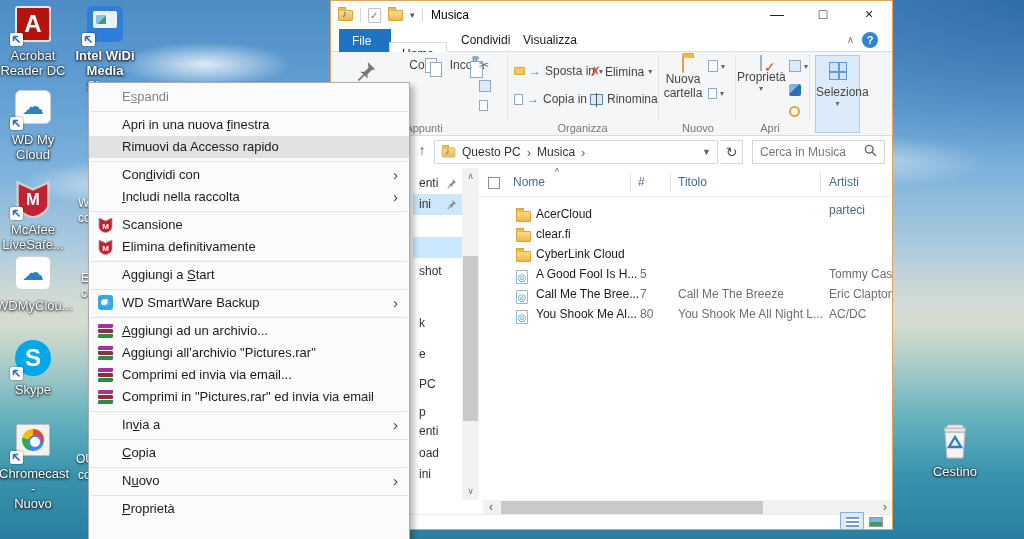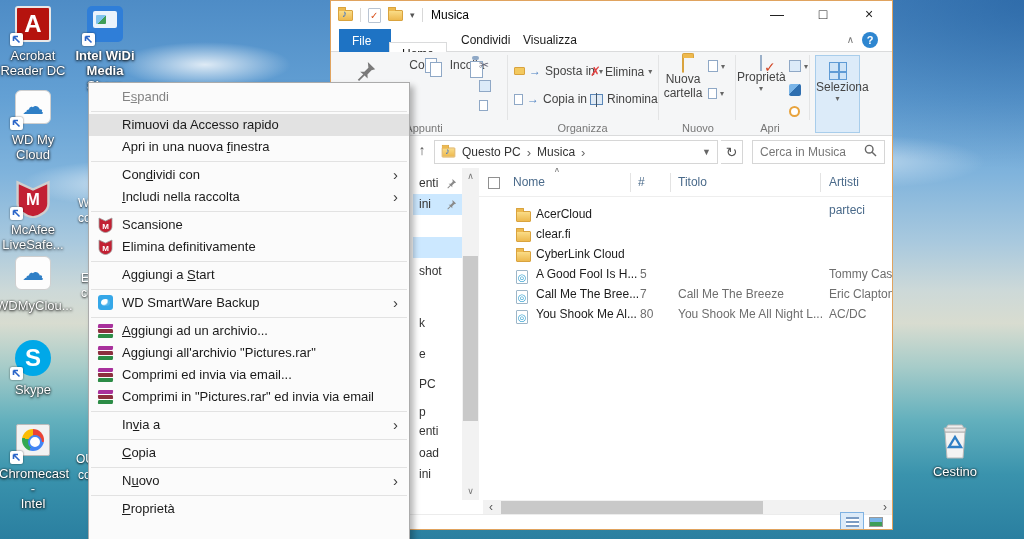--- a/index.html
+++ b/index.html
@@ -246,21 +246,21 @@
           <div class="ic-chrome">
             <span class="cc-circle"></span>
           </div>
           <span class="shortcut">
             <svg width="9" height="9" viewBox="0 0 9 9">
               <path d="M1.5 1.5 L1.5 6 M1.5 1.5 L6 1.5 M1.5 1.5 L7.5 7.5" stroke="#2a64c8" stroke-width="1.6" fill="none"></path>
             </svg>
           </span>
         </div>
         <div class="lbl">Chromecast -
-Intel</div>
+Nuovo</div>
       </div>
       <div class="dicon" style="left: 921px; top: 422px; width: 68px;">
         <div class="img"><svg class="ic-trash" width="34" height="38" viewBox="0 0 34 38">
             <path d="M7 10 L27 10 L25 36 L9 36 Z" fill="#f3f3f3" stroke="#b9b9b9"></path>
             <path d="M6 6 L28 6 L27 10 L7 10 Z" fill="#e6e6e6" stroke="#b0b0b0"></path>
             <path d="M10 3 L24 3 L26 6 L8 6 Z" fill="#efefef" stroke="#b9b9b9"></path>
             <polygon points="17,15 23,25 11,25" fill="none" stroke="#2f7fc6" stroke-width="2.4"></polygon>
           </svg></div>
         <div class="lbl">Cestino</div>
       </div>
@@ -378,21 +378,21 @@
       <div class="rsmall" style="left:458px;top:32px">
         <span class="pencil"></span>
       </div>
       <div class="rsmall" style="left:458px;top:54px">
         <span class="clk"></span>
       </div>
       <div class="rsep" style="left:478px"></div>
 
       <div class="selbox">
         <div style="margin-top:6px" class="selgrid"></div>
-        <div class="rtxt" style="">Seleziona</div>
+        <div class="rtxt" style="margin-top:5px">Seleziona</div>
         <div class="dropcaret">▾</div>
       </div>
 
       <div class="glabel" style="left:63px;width:60px">Appunti</div>
       <div class="glabel" style="left:176px;width:151px">Organizza</div>
       <div class="glabel" style="left:330px;width:74px">Nuovo</div>
       <div class="glabel" style="left:406px;width:66px">Apri</div>
     </div>
 
     <div class="addr">
@@ -533,22 +533,22 @@
         </span>
       <span class="viewbtn" style="right:4px">
           <span class="vthumbi"></span>
         </span>
     </div>
   </div>
 
   <div class="cmenu" id="cmenu">
       <div class="mi dis"><span>E<span class="mn">s</span>pandi</span></div>
       <div class="msep"></div>
+      <div class="mi"><span>Apri in una nuova <span class="mn">f</span>inestra</span></div>
       <div class="mi hl"><span>Rimuovi da Accesso rapido</span></div>
-      <div class="mi"><span>Apri in una nuova <span class="mn">f</span>inestra</span></div>
       <div class="msep"></div>
       <div class="mi"><span>Con<span class="mn">d</span>ividi con</span><span class="arr">›</span></div>
       <div class="mi"><span><span class="mn">I</span>ncludi nella raccolta</span><span class="arr">›</span></div>
       <div class="msep"></div>
       <div class="mi"><span class="ic"><svg width="15" height="16" viewBox="0 0 15 16">
             <path d="M1 1 L7.5 4 L14 1 L14 9.5 C14 13 11 15 7.5 15.6 C4 15 1 13 1 9.5 Z" fill="#c22033" stroke="#9f9f9f" stroke-width="0.8"></path>
             <text x="7.5" y="11.5" font-size="8" fill="#fff" text-anchor="middle" font-weight="bold">M</text>
           </svg></span><span>Scansione</span></div>
       <div class="mi"><span class="ic"><svg width="15" height="16" viewBox="0 0 15 16">
             <path d="M1 1 L7.5 4 L14 1 L14 9.5 C14 13 11 15 7.5 15.6 C4 15 1 13 1 9.5 Z" fill="#c22033" stroke="#9f9f9f" stroke-width="0.8"></path>

